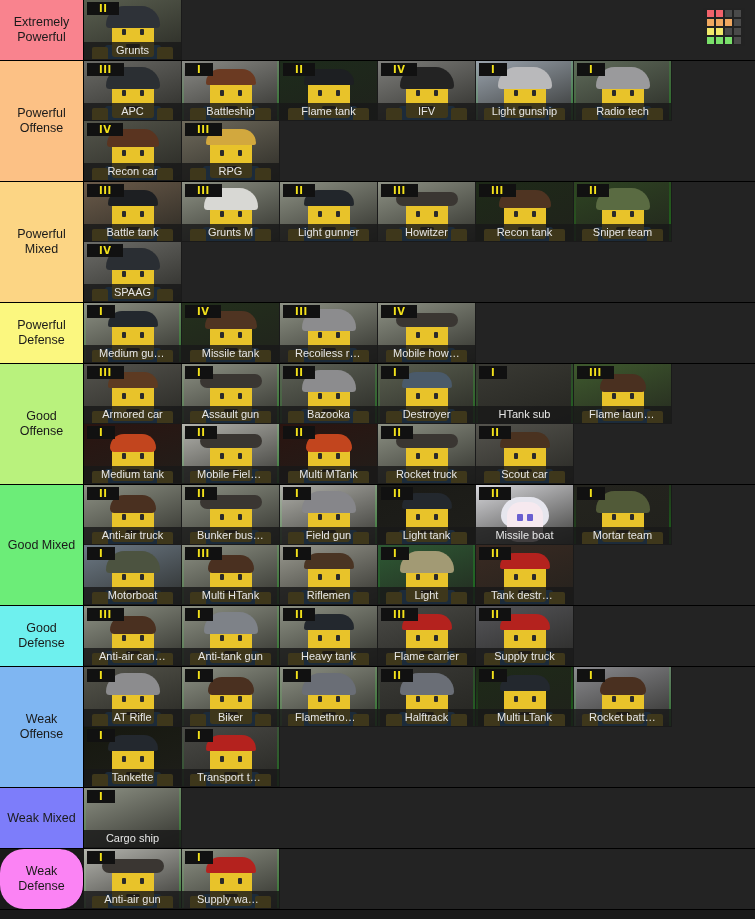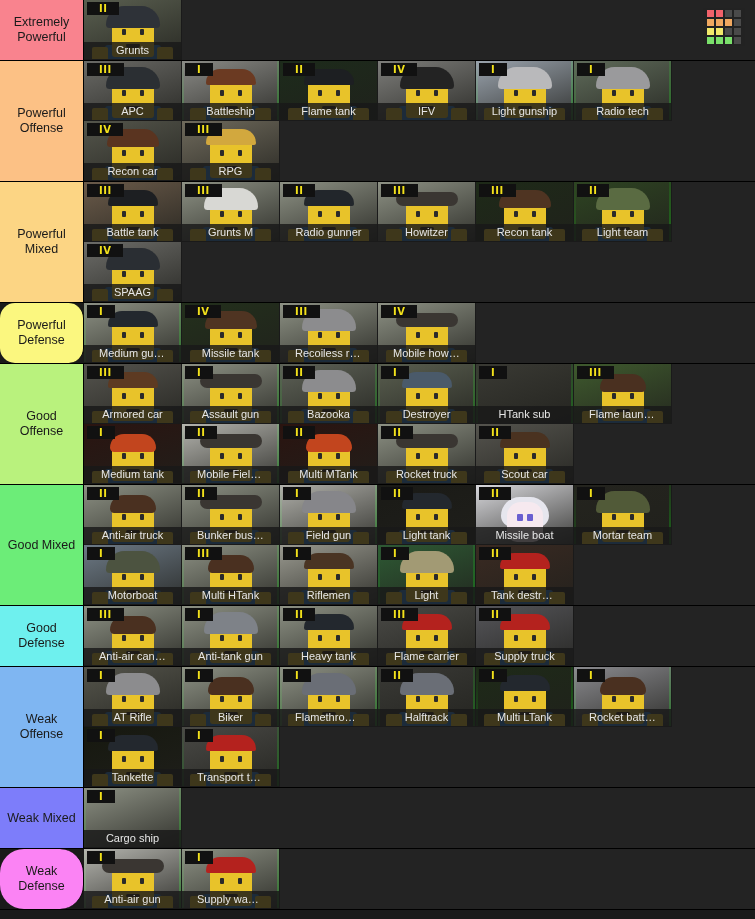--- a/index.html
+++ b/index.html
@@ -401,21 +401,21 @@
               <div class="art-shoulder l"></div>
               <div class="art-shoulder r"></div>
               <div class="art-head">
                 <div class="art-eye l"></div>
                 <div class="art-eye r"></div>
                 <div class="art-mouth"></div>
               </div>
               <div class="art-hat" style="background: rgb(34, 38, 43); width: 50px; height: 16px; border-radius: 14px 14px 2px 2px; top: 8px;"></div>
             </div>
             <div class="badge">II</div>
-            <div class="card-label">Radio gunner</div>
+            <div class="card-label">Light gunner</div>
           </div>
           <div class="card">
             <div class="card-art">
               <div class="art-bg" style="background: linear-gradient(160deg, rgb(141, 145, 132) 0%, rgba(0, 0, 0, 0.45) 120%);"></div>
               <div class="art-torso"></div>
               <div class="art-shoulder l"></div>
               <div class="art-shoulder r"></div>
               <div class="art-head">
                 <div class="art-eye l"></div>
                 <div class="art-eye r"></div>
@@ -449,42 +449,42 @@
               <div class="art-shoulder l"></div>
               <div class="art-shoulder r"></div>
               <div class="art-head">
                 <div class="art-eye l"></div>
                 <div class="art-eye r"></div>
                 <div class="art-mouth"></div>
               </div>
               <div class="art-hat" style="background: rgb(90, 107, 66); width: 54px; height: 22px; border-radius: 26px 26px 5px 5px; top: 6px;"></div>
             </div>
             <div class="badge">II</div>
-            <div class="card-label">Light team</div>
+            <div class="card-label">Sniper team</div>
           </div>
           <div class="card">
             <div class="card-art">
               <div class="art-bg" style="background: linear-gradient(160deg, rgb(109, 109, 105) 0%, rgba(0, 0, 0, 0.45) 120%);"></div>
               <div class="art-torso"></div>
               <div class="art-shoulder l"></div>
               <div class="art-shoulder r"></div>
               <div class="art-head">
                 <div class="art-eye l"></div>
                 <div class="art-eye r"></div>
                 <div class="art-mouth"></div>
               </div>
               <div class="art-hat" style="background: rgb(42, 46, 51); width: 54px; height: 22px; border-radius: 26px 26px 5px 5px; top: 6px;"></div>
             </div>
             <div class="badge">IV</div>
             <div class="card-label">SPAAG</div>
           </div>
         </div>
       </div>
       <div class="tier-row">
-        <div class="tier-label" style="background: rgb(251, 247, 127); border-radius: 15px;">Powerful Defense</div>
+        <div class="tier-label" style="background: rgb(251, 247, 127);">Powerful Defense</div>
         <div class="tier-items">
           <div class="card sel">
             <div class="card-art">
               <div class="art-bg" style="background: linear-gradient(160deg, rgb(141, 145, 132) 0%, rgba(0, 0, 0, 0.45) 120%);"></div>
               <div class="art-torso"></div>
               <div class="art-shoulder l"></div>
               <div class="art-shoulder r"></div>
               <div class="art-head">
                 <div class="art-eye l"></div>
                 <div class="art-eye r"></div>

